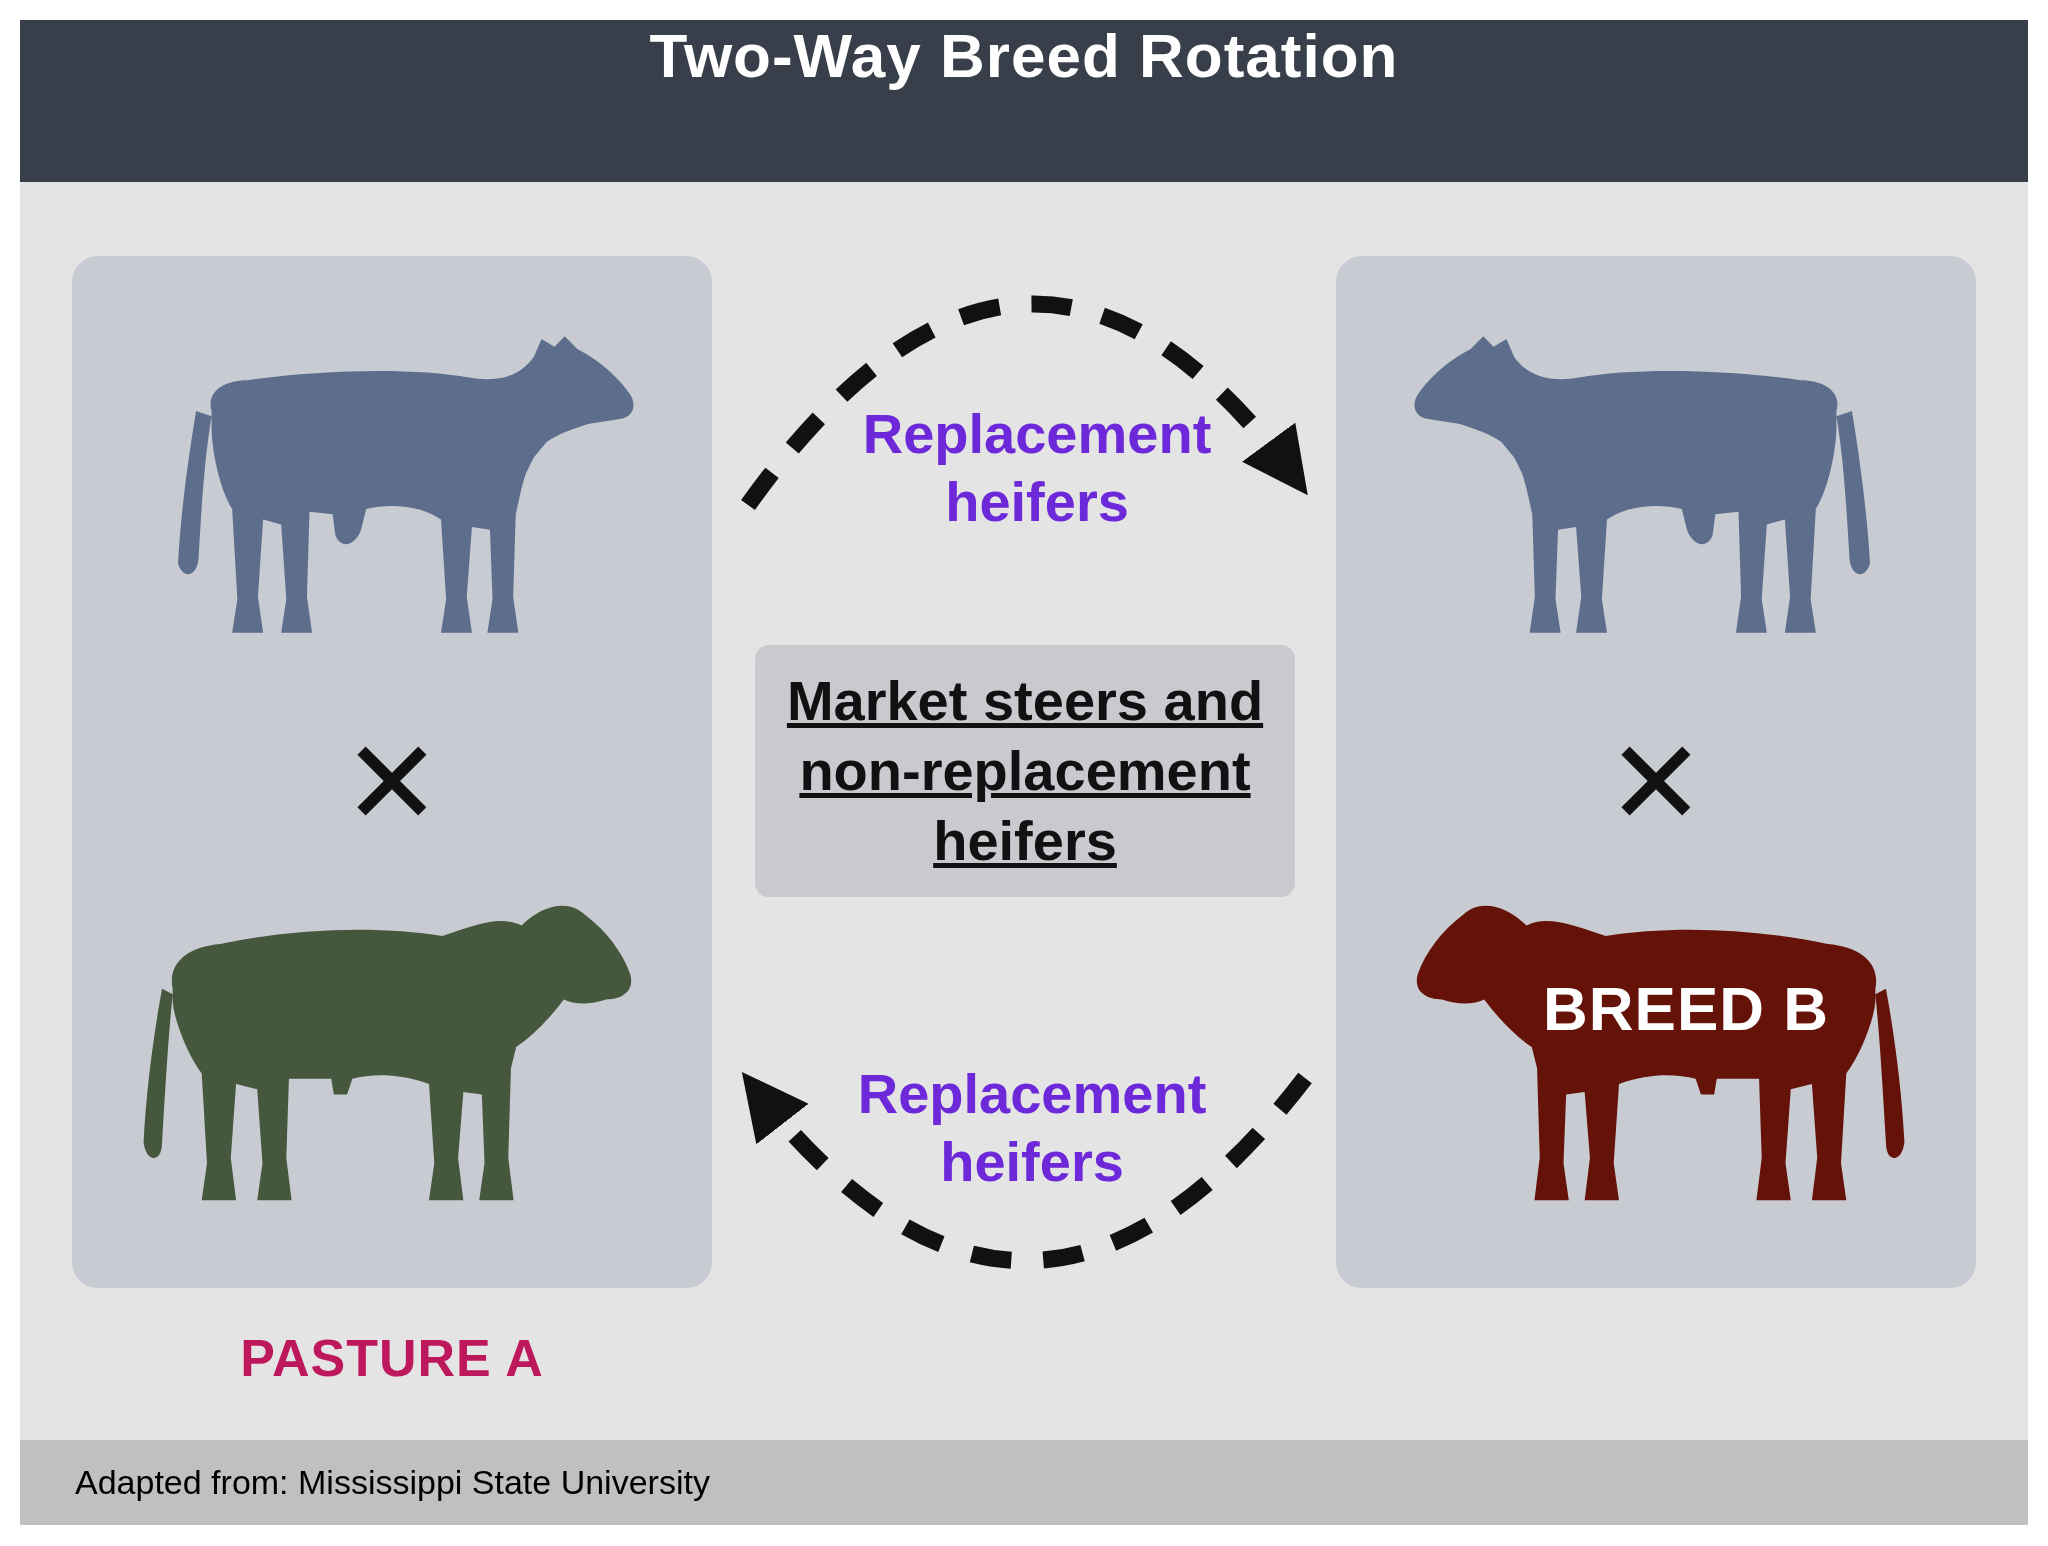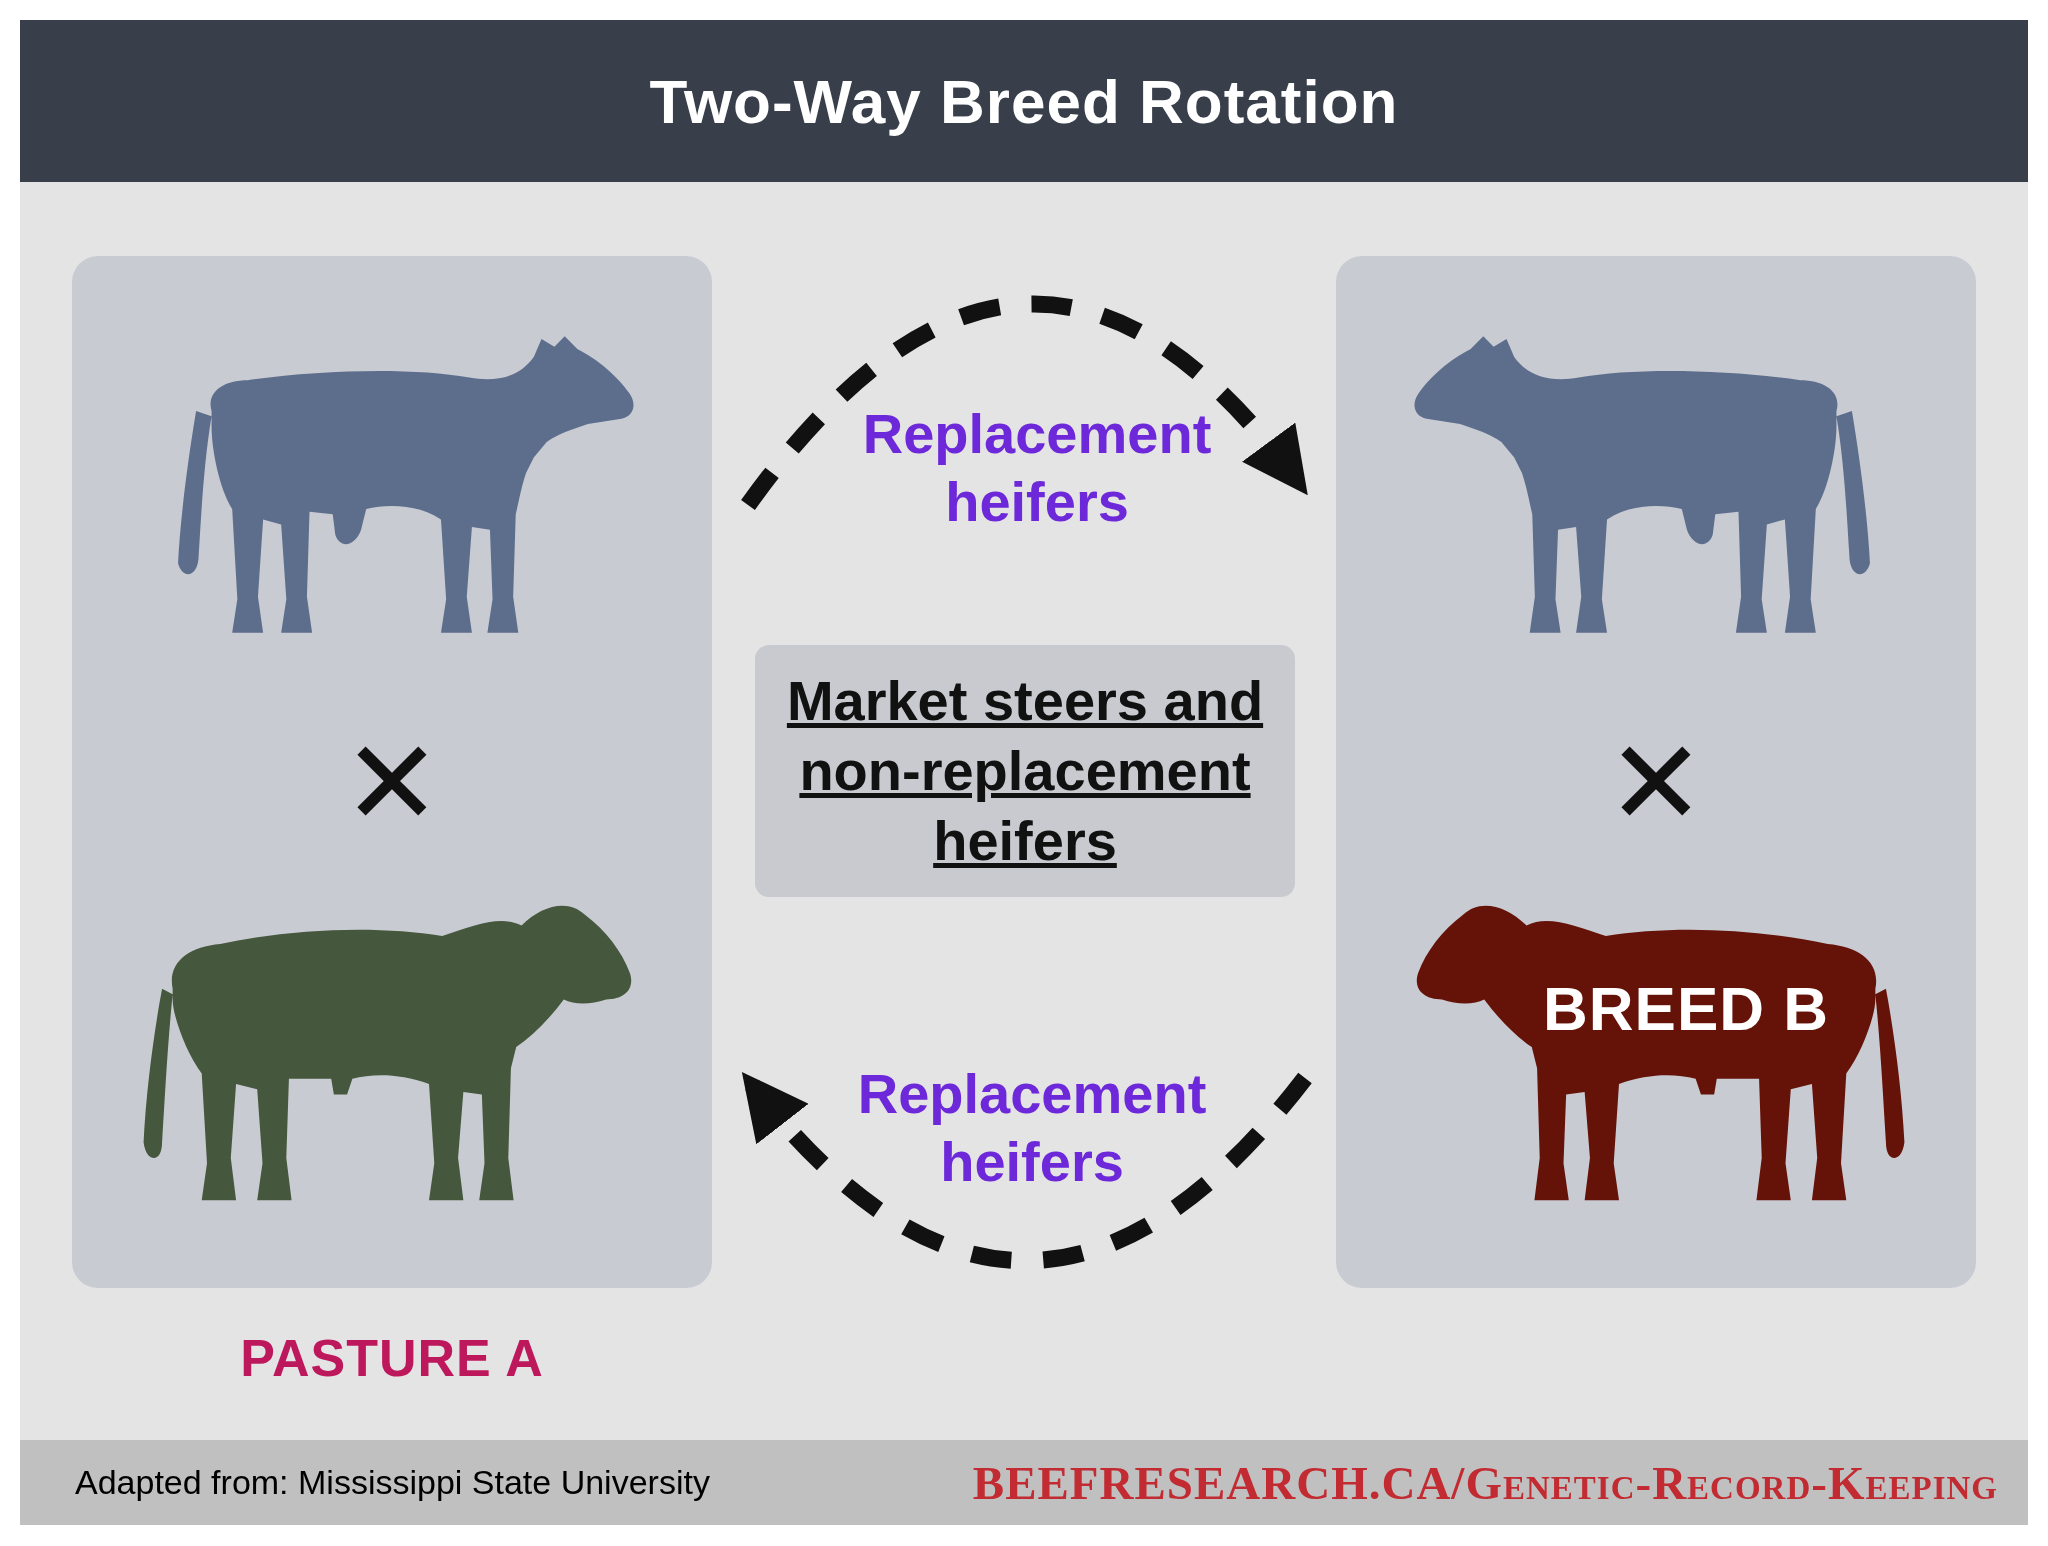--- a/index.html
+++ b/index.html
@@ -3,21 +3,21 @@
 <meta charset="utf-8">
 <style>
   html,body{margin:0;padding:0;background:#ffffff;}
   #stage{
     position:relative;width:2048px;height:1546px;background:#ffffff;
     font-family:"Liberation Sans",sans-serif;overflow:hidden;
   }
   
   .title-bar{
     position:absolute;left:20px;top:20px;width:2008px;height:162px;
-    background:#383f4a;display:flex;align-items:center;justify-content:center;
+    background:#383f4a;display:flex;justify-content:center;
   }
   .title-bar .title{
     color:#ffffff;font-size:62px;font-weight:bold;letter-spacing:1px;
   }
   
   .main-area{
     position:absolute;left:20px;top:182px;width:2008px;height:1258px;
     background:#e4e4e4;
   }
   
@@ -154,16 +154,15 @@
   <div class="flow-label" id="bottom-flow-label">Replacement heifers</div>
 
   <div class="center-box">
     <div class="center-box-text">Market steers and non-replacement heifers</div>
   </div>
 
   <div class="pasture-label" id="pasture-a-label">PASTURE A</div>
 
   <div class="footer-bar">
     <div class="credit">Adapted from: Mississippi State University</div>
-    <div class="website-url">BEEFRESEARCH.CA/Genetic-Record-Keeping</div>
   </div>
 
 </div>
 
 </body></html>

